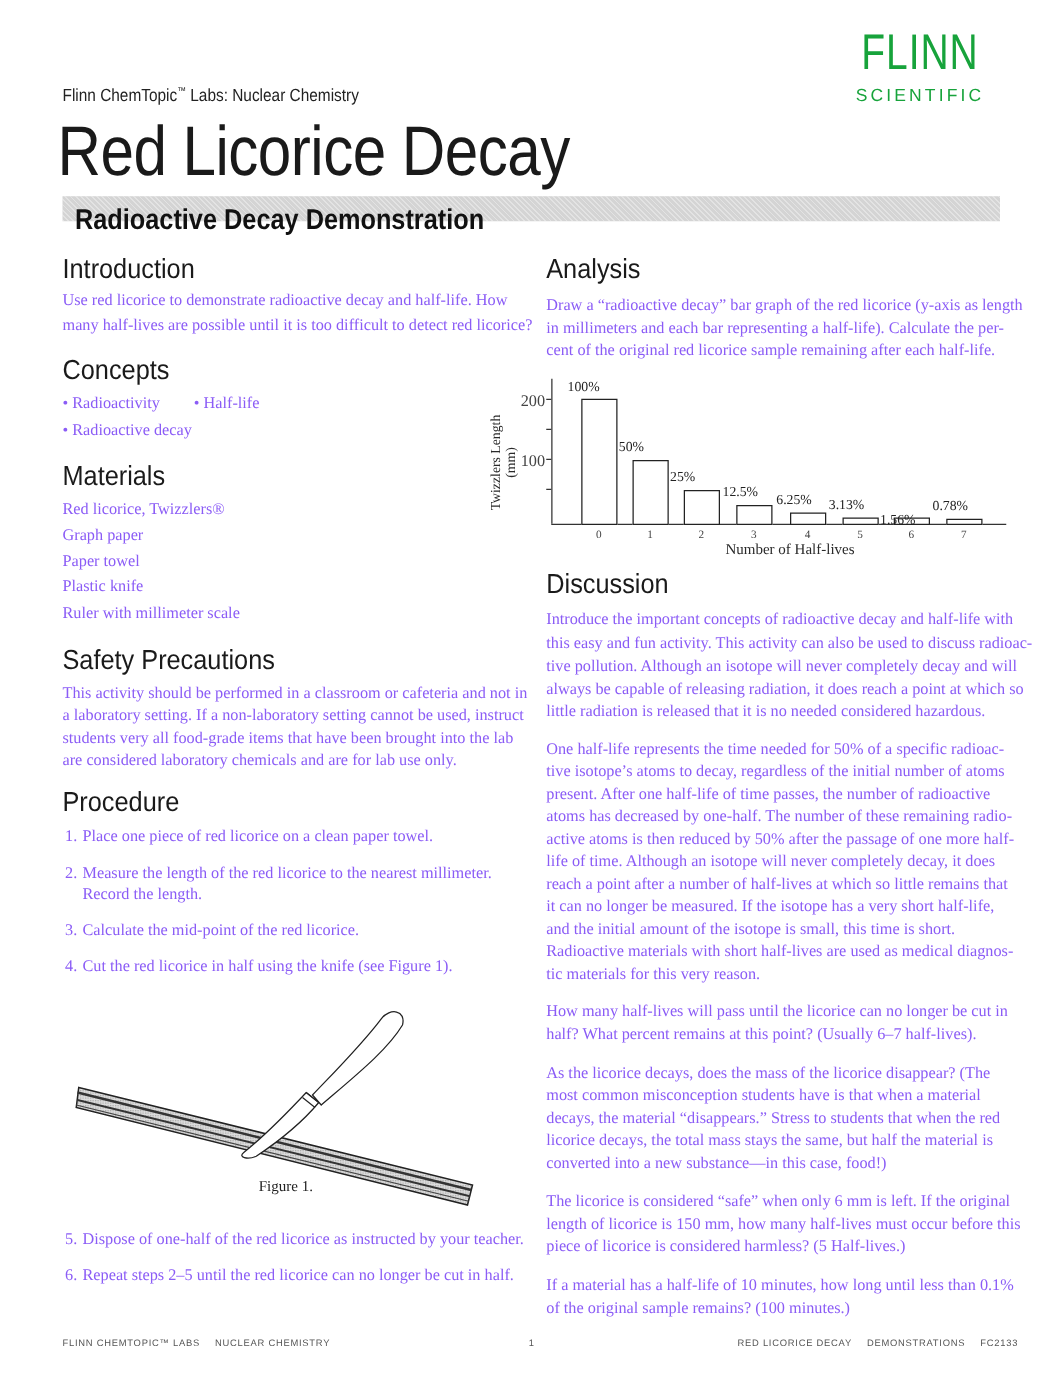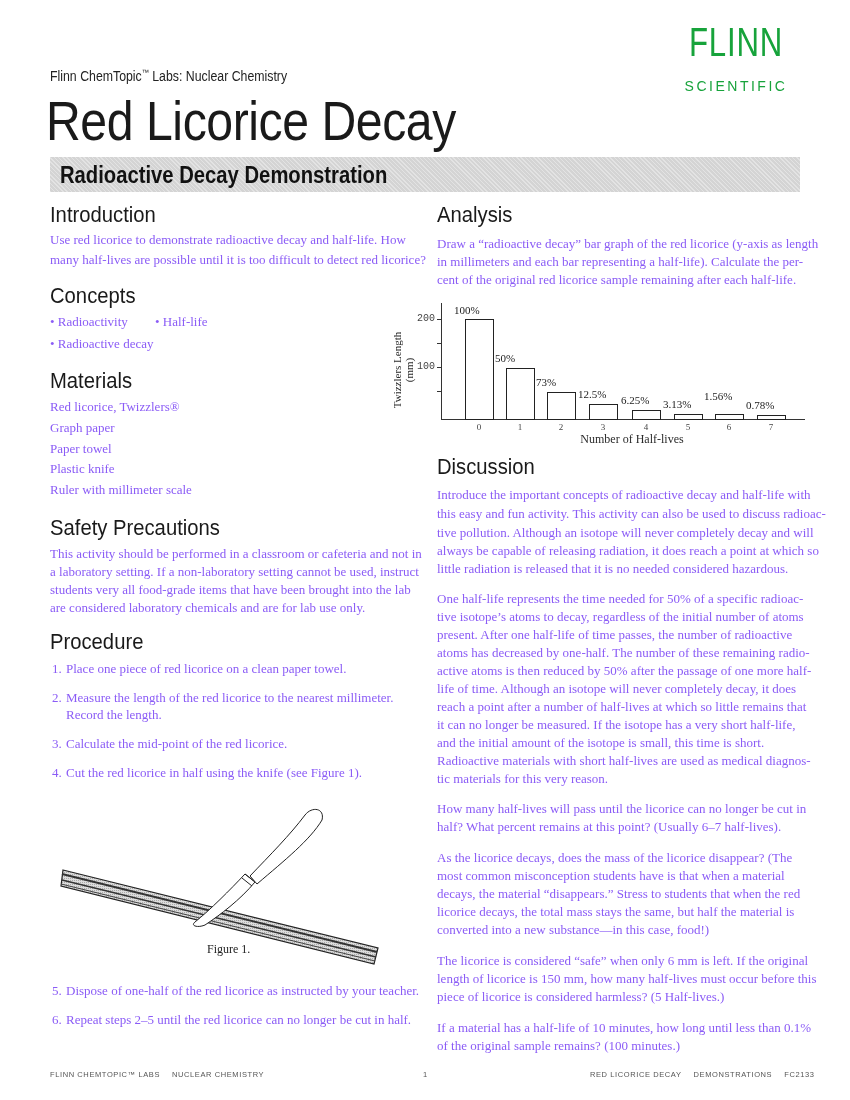--- a/index.html
+++ b/index.html
@@ -2,40 +2,40 @@
 <html><head>
 <meta charset="utf-8">
 <style>
   html, body { margin: 0; padding: 0; background: #ffffff; }
   body { width: 850px; height: 1100px; position: relative; overflow: hidden; color: #1a1a1a; }
 
   .abs { position: absolute; }
 
   #logo { left: 668px; top: 24px; width: 136px; text-align: center; color: #17a33b; font-family: "Liberation Sans", sans-serif; font-weight: normal; }
   #logo .flinn { font-size: 40px; line-height: 36px; letter-spacing: 1px; transform: scaleX(0.78); transform-origin: center; display: block; }
-  #logo .sci { font-size: 14px; line-height: 16px; letter-spacing: 2.5px; display: block; margin-top: 18px; }
+  #logo .sci { font-size: 14px; line-height: 16px; letter-spacing: 2.5px; display: block; margin-top: 8px; }
 
   #series { left: 50px; top: 68px; font-size: 14px; color: #222; font-family: "Liberation Sans", sans-serif; transform: scaleX(0.88); transform-origin: left; white-space: nowrap; }
   #series sup { font-size: 8px; }
   #title { left: 46px; top: 90px; font-size: 56px; line-height: 62px; font-family: "Liberation Sans", sans-serif; color: #1a1a1a; transform: scaleX(0.86); transform-origin: left; white-space: nowrap; letter-spacing: -0.5px; }
 
-  #banner { left: 50px; top: 157px; width: 750px; height: 35px; background: #d4d4d4;
+  #banner { left: 50px; top: 157px; width: 750px; height: 20px; background: #d4d4d4;
     background-image: repeating-linear-gradient(45deg, rgba(255,255,255,0.35) 0 1px, transparent 1px 3px); }
   #banner span { position: absolute; left: 10px; top: 5px; font-size: 23px; font-weight: bold; font-family: "Liberation Sans", sans-serif; transform: scaleX(0.88); transform-origin: left; white-space: nowrap; color: #111; }
 
   h2 { margin: 0; font-weight: normal; font-family: "Liberation Sans", sans-serif; font-size: 22px; color: #1a1a1a; position: absolute; white-space: nowrap; transform: scaleX(0.92); transform-origin: left; }
   .list-line { position: absolute; font-family: "Liberation Serif", serif; font-size: 13px; color: #8b5cf6; white-space: nowrap; }
 
   
   #chart { position: absolute; left: 382px; top: 298px; width: 430px; height: 152px; }
   #chart .ylabel { position: absolute; left: -34px; top: 60px; width: 110px; text-align: center; transform: rotate(-90deg); font-family: "Liberation Serif", serif; font-size: 11px; line-height: 12px; color: #2a2a2a; }
   #chart .axis-y { position: absolute; left: 59px; top: 5px; width: 1px; height: 116px; background: #333; }
   #chart .axis-x { position: absolute; left: 59px; top: 121px; width: 364px; height: 1px; background: #333; }
   #chart .tick { position: absolute; left: 55px; width: 4px; height: 1px; background: #333; }
-  #chart .ytick-label { position: absolute; left: 34px; width: 20px; text-align: center; font-family: Liberation Mono, monospace; font-size: 10px; color: #444; }
+  #chart .ytick-label { position: absolute; left: 34px; width: 20px; text-align: right; font-family: Liberation Serif, serif; font-size: 13px; color: #444; }
   #chart .bar { position: absolute; border: 1px solid #222; background: #fff; box-sizing: border-box; }
   #chart .bar-label { position: absolute; width: 50px; text-align: left; font-family: "Liberation Serif", serif; font-size: 11px; color: #222; }
   #chart .xtick-label { position: absolute; top: 124px; width: 20px; text-align: center; font-family: "Liberation Serif", serif; font-size: 9px; color: #444; }
   #chart .xlabel { position: absolute; left: 140px; top: 134px; width: 220px; text-align: center; font-family: "Liberation Serif", serif; font-size: 12px; color: #2a2a2a; }
 
   
   #figure { position: absolute; left: 60px; top: 800px; width: 340px; height: 165px; }
   #figure-caption { position: absolute; left: 207px; top: 942px; font-family: "Liberation Serif", serif; font-size: 12px; color: #222; }
 
   #footer-left, #footer-center, #footer-right { position: absolute; top: 1070px; font-family: "Liberation Sans", sans-serif; font-size: 7.5px; letter-spacing: 0.6px; color: #555; white-space: nowrap; }
@@ -141,25 +141,25 @@
   <div class="bar" style="left:124px; top:70px; width:29px; height:52px;"></div>
   <div class="bar" style="left:165px; top:94px; width:29px; height:28px;"></div>
   <div class="bar" style="left:207px; top:106px; width:29px; height:16px;"></div>
   <div class="bar" style="left:250px; top:112px; width:29px; height:10px;"></div>
   <div class="bar" style="left:292px; top:116px; width:29px; height:6px;"></div>
   <div class="bar" style="left:333px; top:116px; width:29px; height:6px;"></div>
   <div class="bar" style="left:375px; top:117px; width:29px; height:5px;"></div>
 
   <div class="bar-label" style="left:72px; top:6px;">100%</div>
   <div class="bar-label" style="left:113px; top:54px;">50%</div>
-  <div class="bar-label" style="left:154px; top:78px;">73%</div>
+  <div class="bar-label" style="left:154px; top:78px;">25%</div>
   <div class="bar-label" style="left:196px; top:90px;">12.5%</div>
   <div class="bar-label" style="left:239px; top:96px;">6.25%</div>
   <div class="bar-label" style="left:281px; top:100px;">3.13%</div>
-  <div class="bar-label" style="left:322px; top:92px;">1.56%</div>
+  <div class="bar-label" style="left:322px; top:112px;">1.56%</div>
   <div class="bar-label" style="left:364px; top:101px;">0.78%</div>
 
   <div class="xtick-label" style="left:87px;">0</div>
   <div class="xtick-label" style="left:128px;">1</div>
   <div class="xtick-label" style="left:169px;">2</div>
   <div class="xtick-label" style="left:211px;">3</div>
   <div class="xtick-label" style="left:254px;">4</div>
   <div class="xtick-label" style="left:296px;">5</div>
   <div class="xtick-label" style="left:337px;">6</div>
   <div class="xtick-label" style="left:379px;">7</div>

